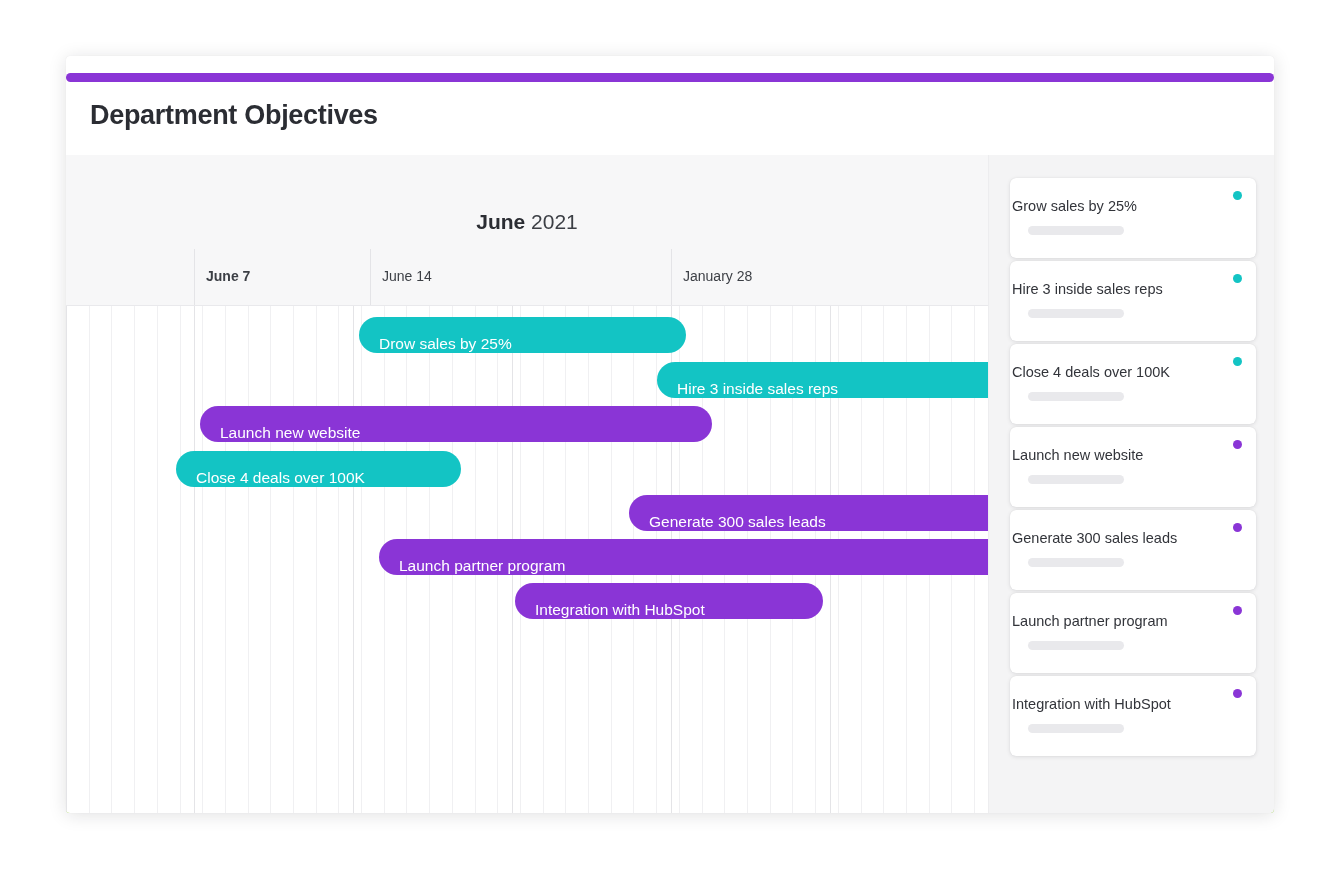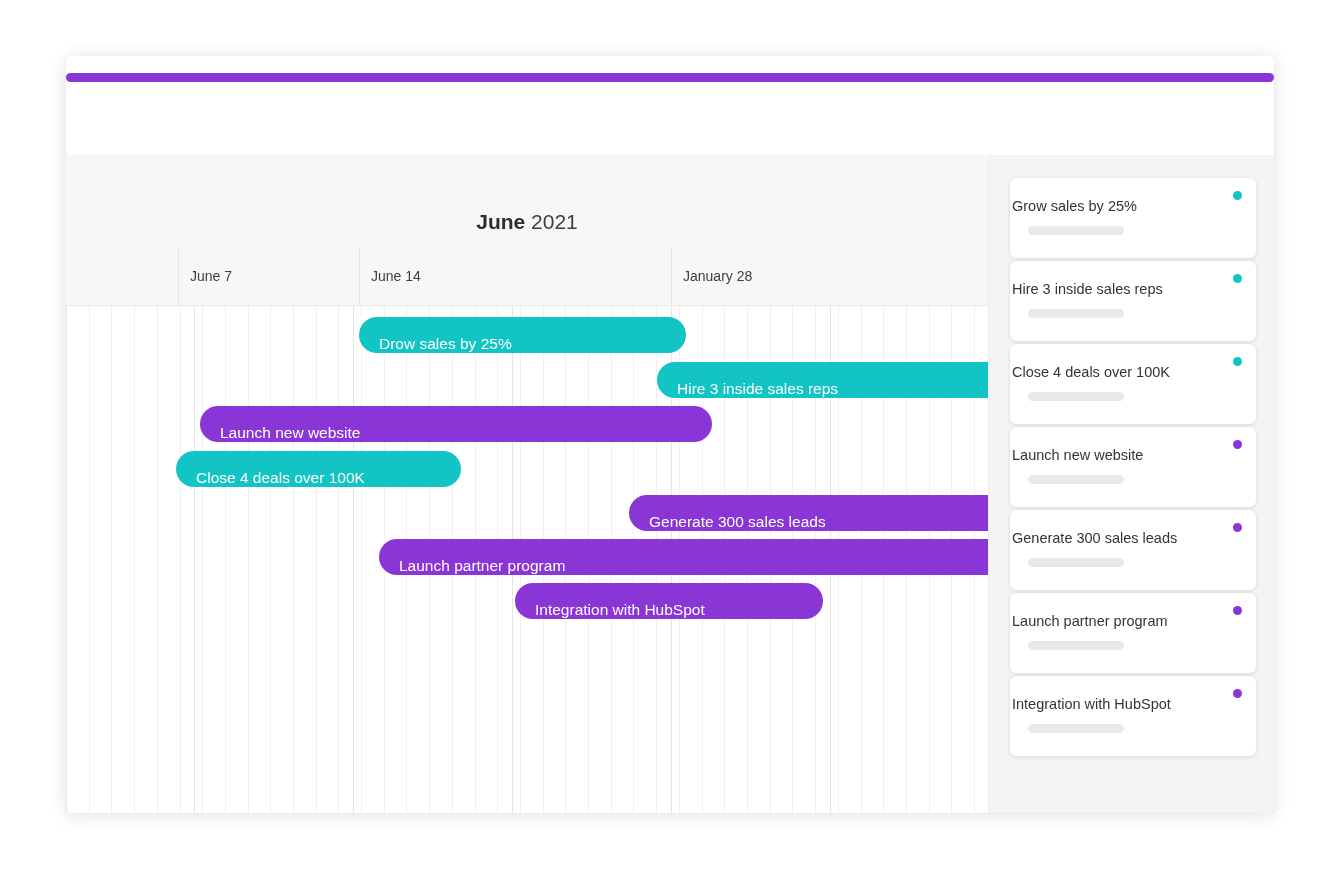--- a/index.html
+++ b/index.html
@@ -183,38 +183,39 @@
 </style>
 </head>
 <body>
 
 <div id="app">
 
   <div class="card">
 
     <div class="accent-bar"></div>
 
+    <div class="card-title">Department Objectives</div>
 
     <div class="body">
 
       <div class="gantt">
 
         <div class="gantt-head">
           <div class="month-label">
             <span class="m">June</span>
             <span class="y">2021</span>
           </div>
 
           <div class="week-head nobord" style="left:0px;width:128px;">
             <span></span>
           </div>
-          <div class="week-head" style="left:112px;width:159px;">
+          <div class="week-head" style="left:128px;width:159px;font-weight:bold;">
             <span>June 7</span>
           </div>
-          <div class="week-head" style="left:293px;width:159px;padding-left:16px;">
+          <div class="week-head" style="left:304px;width:159px;padding-left:16px;">
             <span>June 14</span>
           </div>
           <div class="week-head" style="left:605px;width:159px;">
             <span>January 28</span>
           </div>
         </div>
 
         <div class="grid" id="grid">
             <div class="week-line" style="left: 0px;"></div>
             <div class="day-line" style="left: 23px;"></div>

